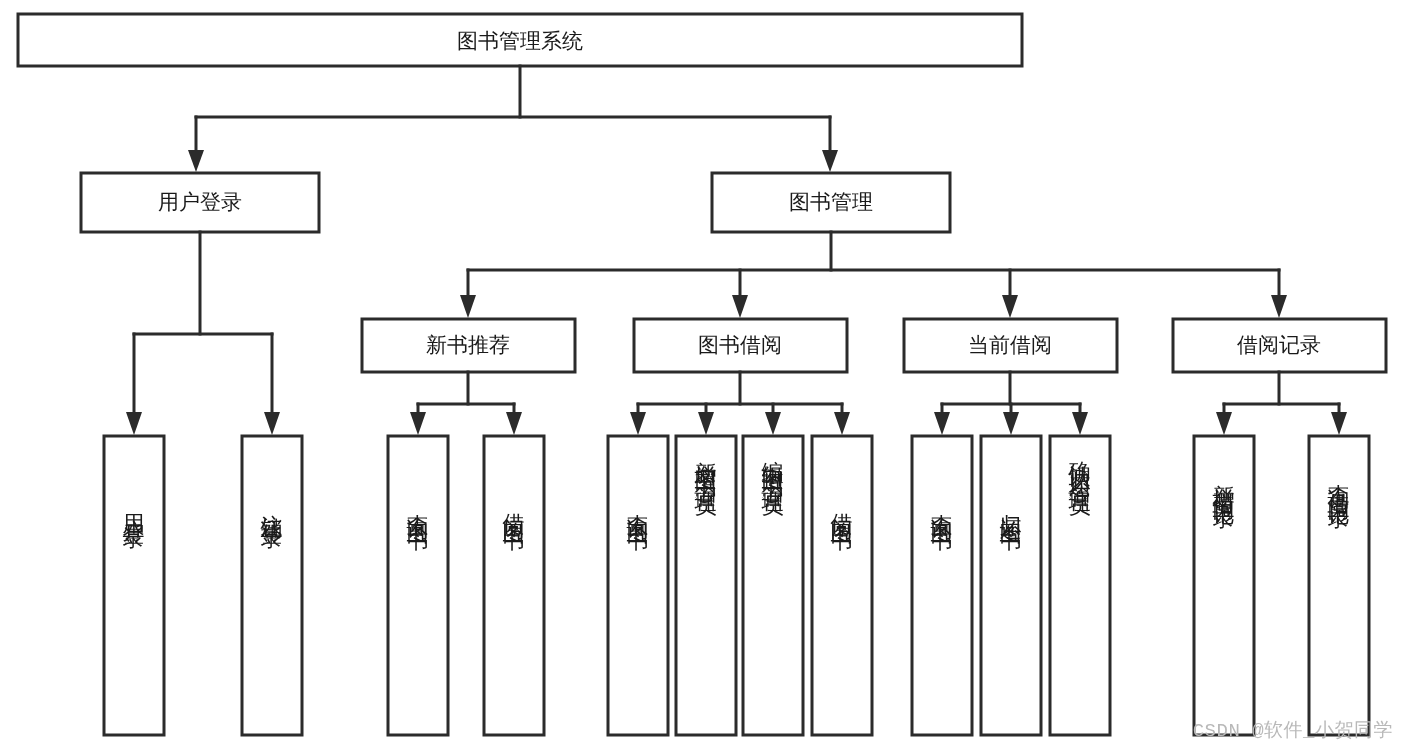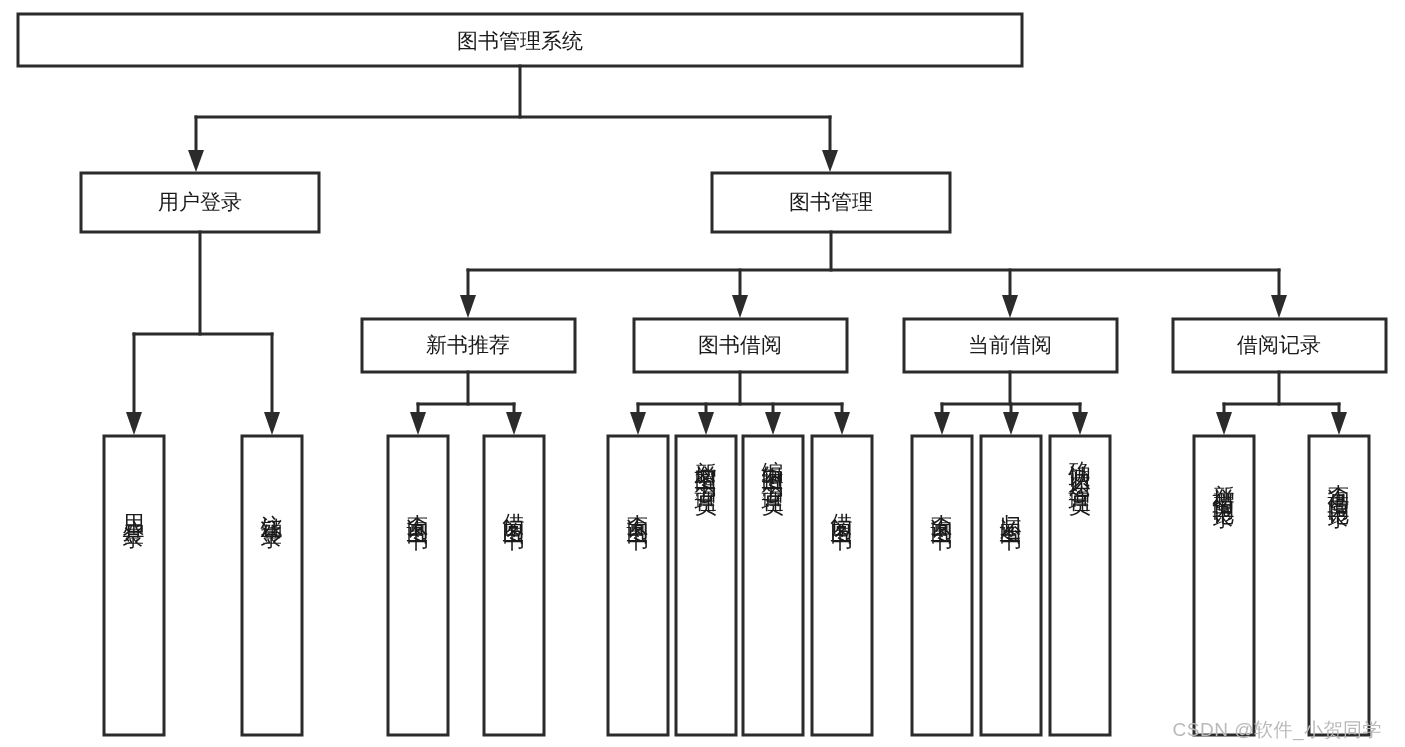--- a/index.html
+++ b/index.html
@@ -61,23 +61,23 @@
     text-orientation: upright;
     font-family: "DejaVu Sans", "Liberation Sans", sans-serif;
     font-size: 22px;
     line-height: 1.05;
     color: #1a1a1a;
     letter-spacing: 5px;
     white-space: nowrap;
   }
   #watermark {
     position: absolute;
-    right: 23px;
+    right: 12px;
     bottom: 4px;
-    font-family: Liberation Sans, sans-serif;
+    font-family: Liberation Mono, monospace;
     font-size: 19px;
     color: #b9b9b9;
     letter-spacing: 0.5px;
     white-space: nowrap;
   }
 </style>
 </head>
 <body>
 
 <div id="diagram-root">

